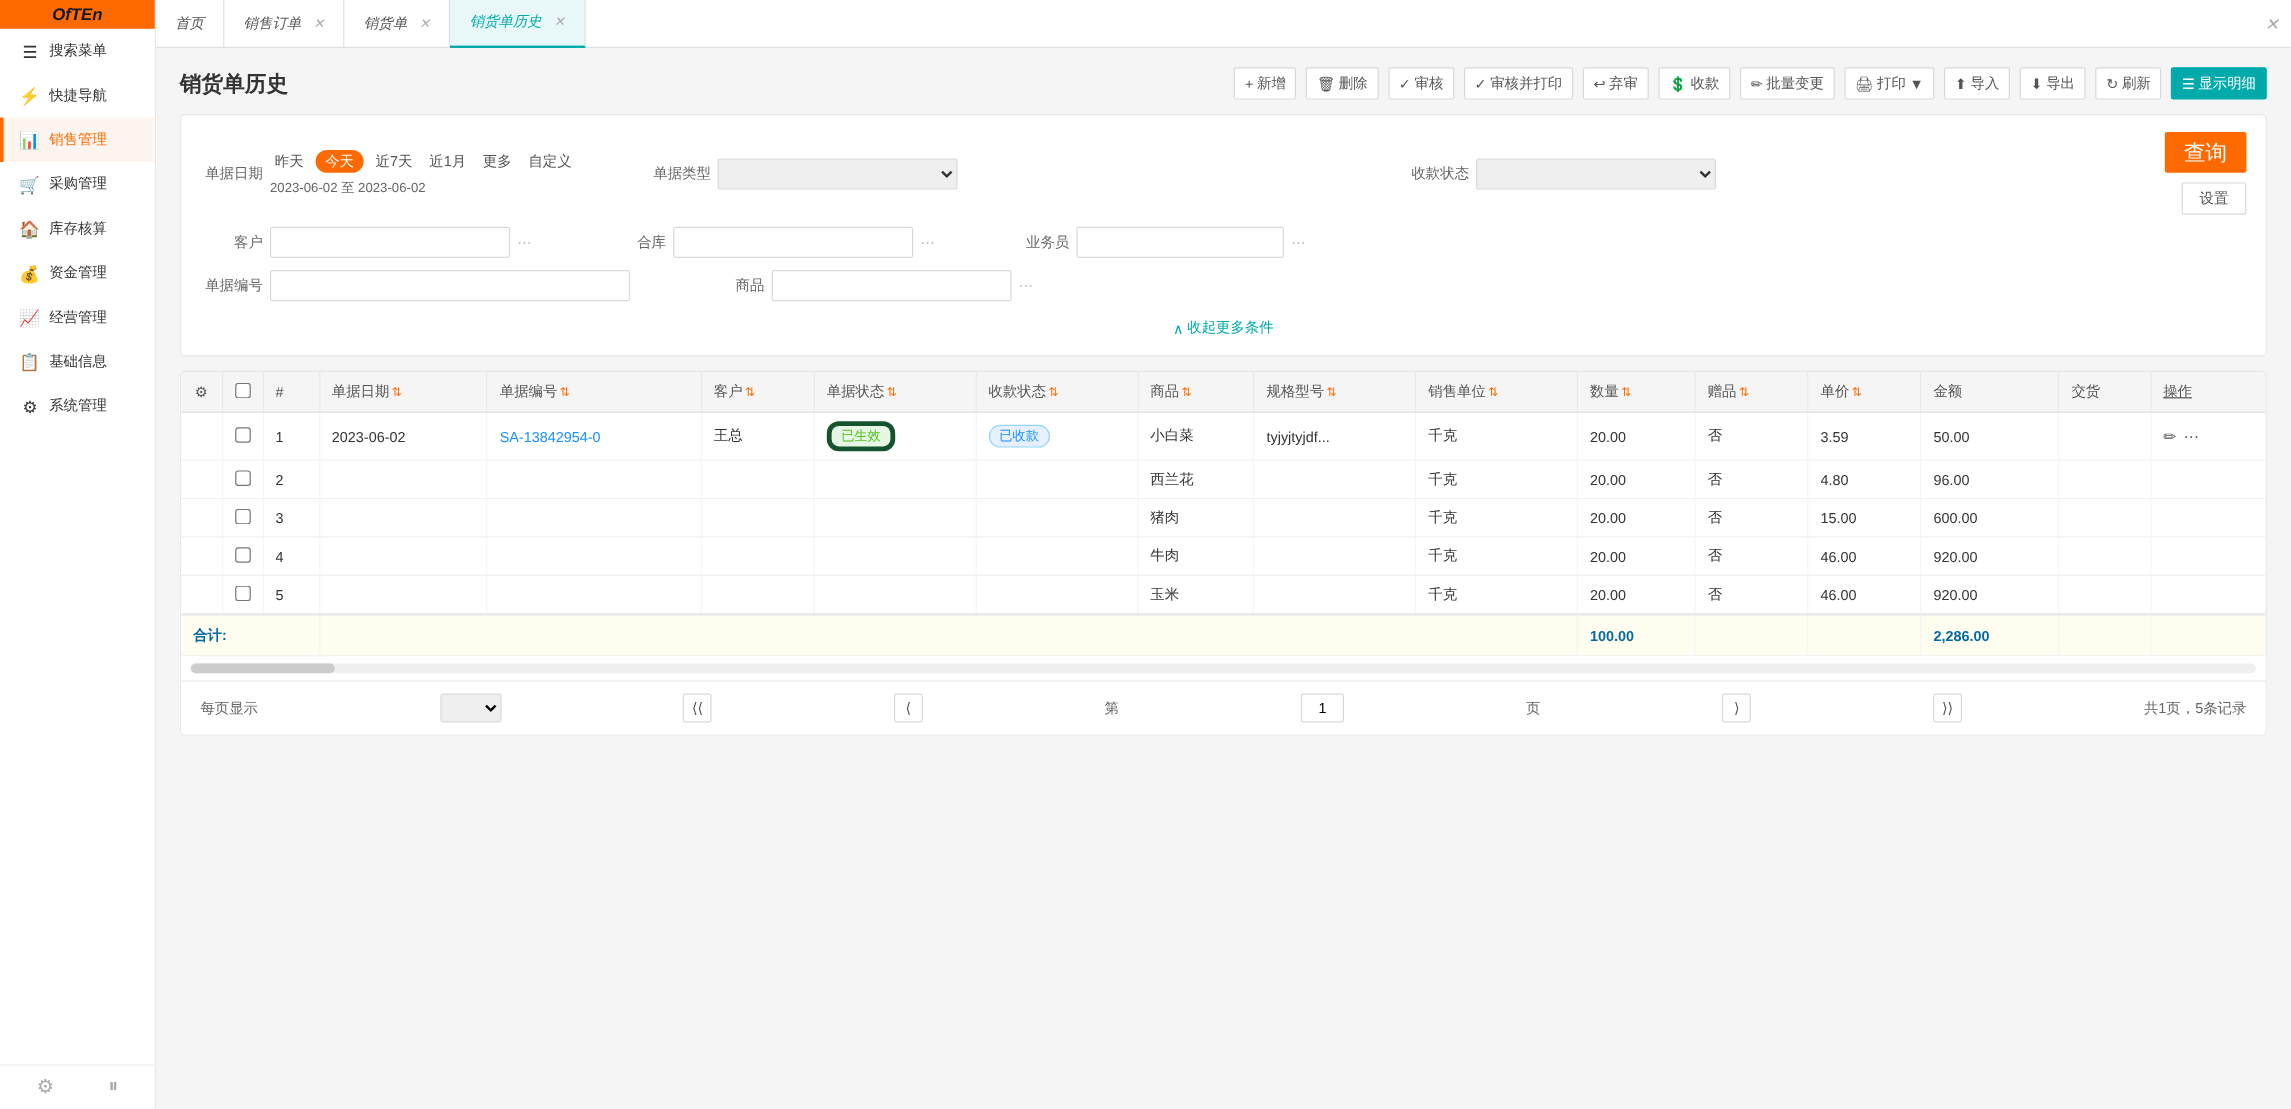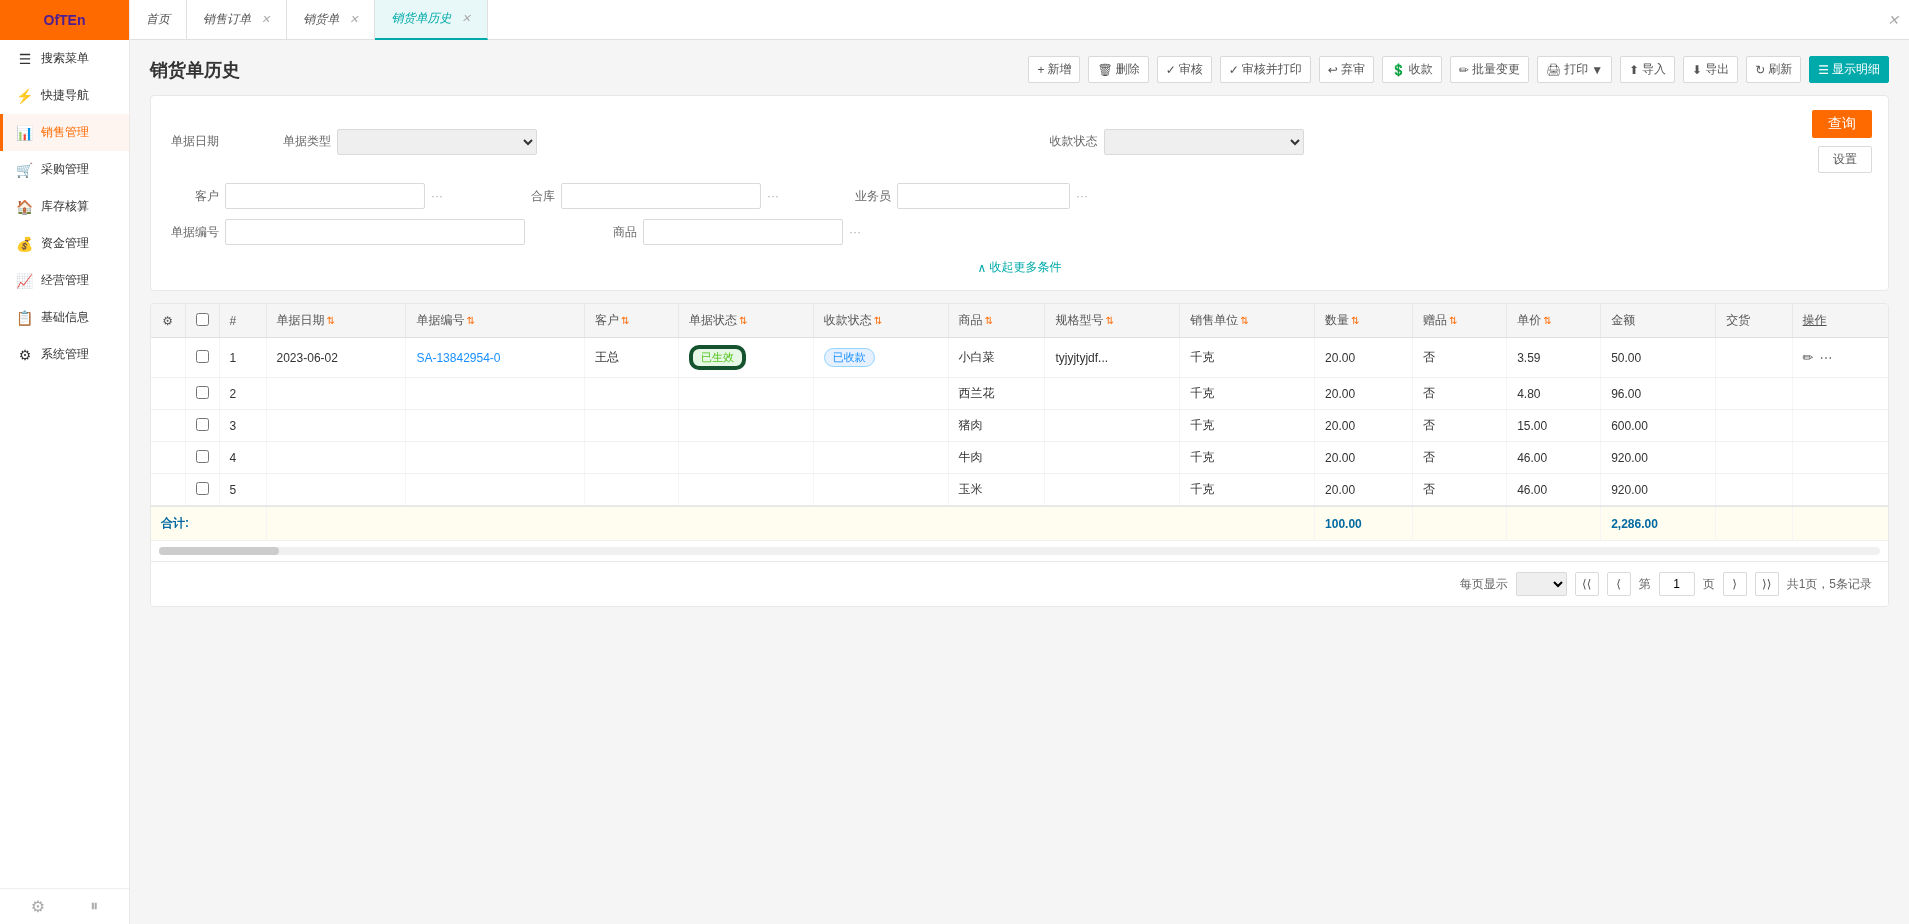--- a/index.html
+++ b/index.html
@@ -1,20 +1,20 @@
 <!DOCTYPE html>
 <html><head>
   <meta charset="utf-8">
   <style>
     * { box-sizing: border-box; margin: 0; padding: 0; font-family: 'Microsoft YaHei', Arial, sans-serif; font-size: 12px; }
     body { display: flex; height: 924px; overflow: hidden; background: #f5f5f5; }
 
     
     .sidebar { width: 130px; background: #fff; border-right: 1px solid #e8e8e8; display: flex; flex-direction: column; height: 100%; }
-    .sidebar-logo { height: 40px; background: #ff6a00; display: flex; align-items: center; justify-content: center; color: #4c1d95; font-size: 14px; font-weight: bold; }
+    .sidebar-logo { height: 24px; background: #ff6a00; display: flex; align-items: center; justify-content: center; color: #0f172a; font-size: 14px; font-weight: bold; font-style: italic; }
     .sidebar-item { display: flex; align-items: center; padding: 10px 14px; cursor: pointer; color: #333; gap: 8px; border-left: 3px solid transparent; }
     .sidebar-item.active { color: #ff6a00; border-left-color: #ff6a00; background: #fff5f0; }
     .sidebar-item-icon { width: 16px; height: 16px; display: flex; align-items: center; justify-content: center; font-size: 14px; }
     .sidebar-bottom { margin-top: auto; padding: 8px 0; border-top: 1px solid #eee; display: flex; justify-content: space-around; padding: 8px; }
     .sidebar-bottom-btn { color: #aaa; cursor: pointer; font-size: 16px; }
 
     
     .main { flex: 1; display: flex; flex-direction: column; overflow: hidden; }
 
     
@@ -45,21 +45,21 @@
     .filter-select { border: 1px solid #d9d9d9; border-radius: 2px; padding: 3px 8px; color: #333; min-width: 200px; height: 26px; outline: none; cursor: pointer; }
     .filter-date-shortcuts { display: flex; gap: 6px; align-items: center; font-size: 12px; }
     .date-shortcut { color: #555; cursor: pointer; padding: 1px 4px; border-radius: 2px; }
     .date-shortcut.active { background: #ff6a00; color: #fff; border-radius: 10px; padding: 1px 8px; }
     .date-range { color: #666; font-size: 11px; margin-top: 2px; }
     .filter-ellipsis { color: #aaa; cursor: pointer; }
     .collapse-btn { color: #00aaaa; cursor: pointer; display: flex; align-items: center; gap: 3px; font-size: 12px; text-align: center; margin-top: 4px; }
     .collapse-row { display: flex; justify-content: center; }
 
     
-    .query-btn { background: #ff6a00; color: #fff; border: none; padding: 5px 16px; border-radius: 2px; cursor: pointer; font-size: 14px; }
+    .query-btn { background: #ff6a00; color: #fff; border: none; padding: 5px 16px; border-radius: 2px; cursor: pointer; font-size: 18px; }
     .set-btn { background: #fff; color: #555; border: 1px solid #d9d9d9; padding: 4px 14px; border-radius: 2px; cursor: pointer; font-size: 12px; margin-top: 4px; display: block; }
 
     
     .table-container { background: #fff; border: 1px solid #e8e8e8; border-radius: 4px; overflow: hidden; }
     .data-table { width: 100%; border-collapse: collapse; }
     .data-table th { background: #f5f5f5; padding: 8px 10px; text-align: left; color: #555; font-weight: normal; border-bottom: 1px solid #e0e0e0; border-right: 1px solid #e8e8e8; white-space: nowrap; font-size: 12px; }
     .data-table th:last-child { border-right: none; text-decoration: underline; }
     .data-table td { padding: 7px 10px; border-bottom: 1px solid #f0f0f0; border-right: 1px solid #f5f5f5; color: #333; font-size: 12px; }
     .data-table td:last-child { border-right: none; }
     .data-table .settings-col { width: 34px; text-align: center; }
@@ -68,21 +68,21 @@
     .badge { display: inline-block; padding: 1px 8px; border-radius: 10px; font-size: 11px; }
     .badge-green { background: #e6f7e6; color: #52c41a; border: 4px solid #14532d; }
     .badge-blue { background: #e6f0ff; color: #1890ff; border: 1px solid #91d5ff; }
     .op-icon { color: #555; cursor: pointer; font-size: 13px; margin-right: 6px; }
 
     
     .summary-row { background: #fffdf0; border-top: 2px solid #e8e8e8; }
     .summary-row td { font-weight: bold; color: #0369a1; padding: 8px 10px; }
 
     
-    .pagination-bar { display: flex; align-items: center; justify-content: flex-end; padding: 10px 16px; border-top: 1px solid #e8e8e8; background: #fff; gap: 8px; }
+    .pagination-bar { display: flex; align-items: center; justify-content: space-between; padding: 10px 16px; border-top: 1px solid #e8e8e8; background: #fff; gap: 8px; }
     .page-size-label { color: #666; }
     .page-size-select { border: 1px solid #d9d9d9; border-radius: 2px; padding: 10px 4px; height: 24px; }
     .page-nav-btn { width: 24px; height: 24px; border: 1px solid #d9d9d9; background: #fff; cursor: pointer; border-radius: 2px; display: flex; align-items: center; justify-content: center; color: #555; }
     .page-num-input { width: 36px; border: 1px solid #d9d9d9; border-radius: 2px; text-align: center; height: 24px; }
     .page-total { color: #666; }
 
     
     .table-scroll-wrapper { overflow-x: auto; }
     .h-scrollbar { height: 8px; background: #f0f0f0; border-radius: 4px; margin: 4px 0; position: relative; }
     .h-scrollbar-thumb { height: 8px; width: 120px; background: #ccc; border-radius: 4px; position: absolute; left: 0; cursor: pointer; }
@@ -213,20 +213,31 @@
           <span>☰</span>
           <span>显示明细</span>
         </button>
       </div>
     </div>
 
     <div class="filter-section">
       <div class="filter-row">
         <div class="filter-item">
           <span class="filter-label">单据日期</span>
+          <div style="display:flex;flex-direction:column;gap:3px;">
+            <div class="filter-date-shortcuts">
+              <span class="date-shortcut">昨天</span>
+              <span class="date-shortcut active">今天</span>
+              <span class="date-shortcut">近7天</span>
+              <span class="date-shortcut">近1月</span>
+              <span class="date-shortcut">更多</span>
+              <span class="date-shortcut">自定义</span>
+            </div>
+            <div class="date-range">2023-06-02 至 2023-06-02</div>
+          </div>
         </div>
         <div class="filter-item" style="margin-left:40px;">
           <span class="filter-label">单据类型</span>
           <select class="filter-select">
             <option value=""></option>
           </select>
         </div>
         <div class="filter-item" style="margin-left:auto;">
           <span class="filter-label">收款状态</span>
           <select class="filter-select">

